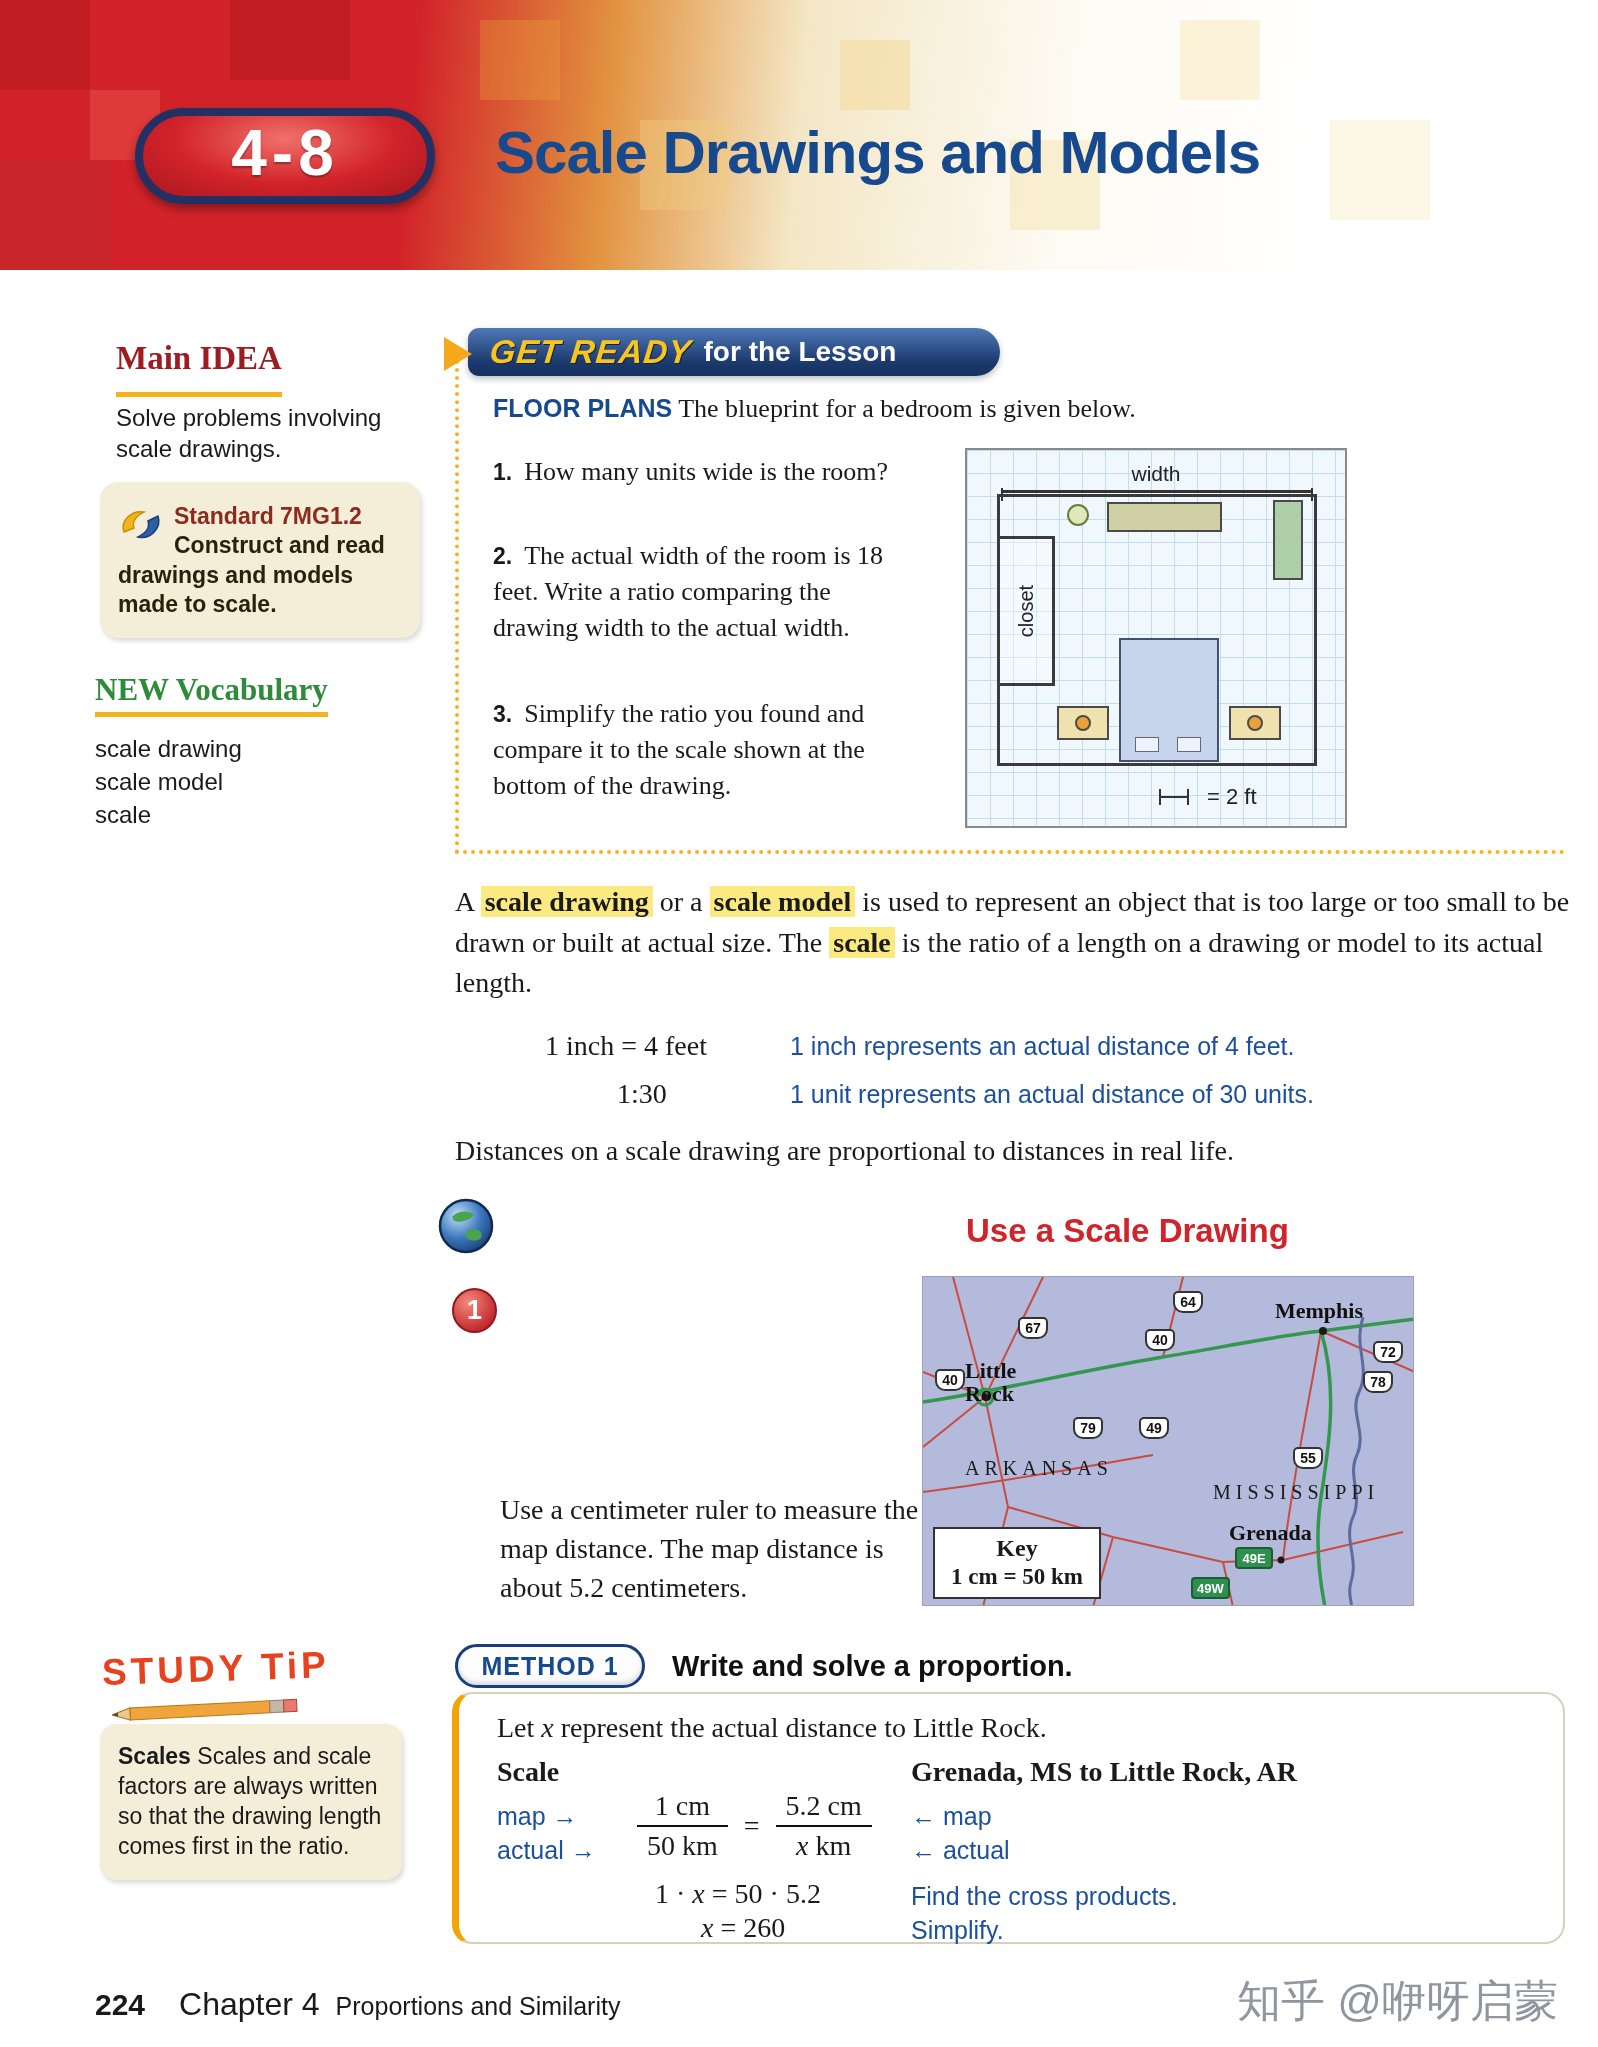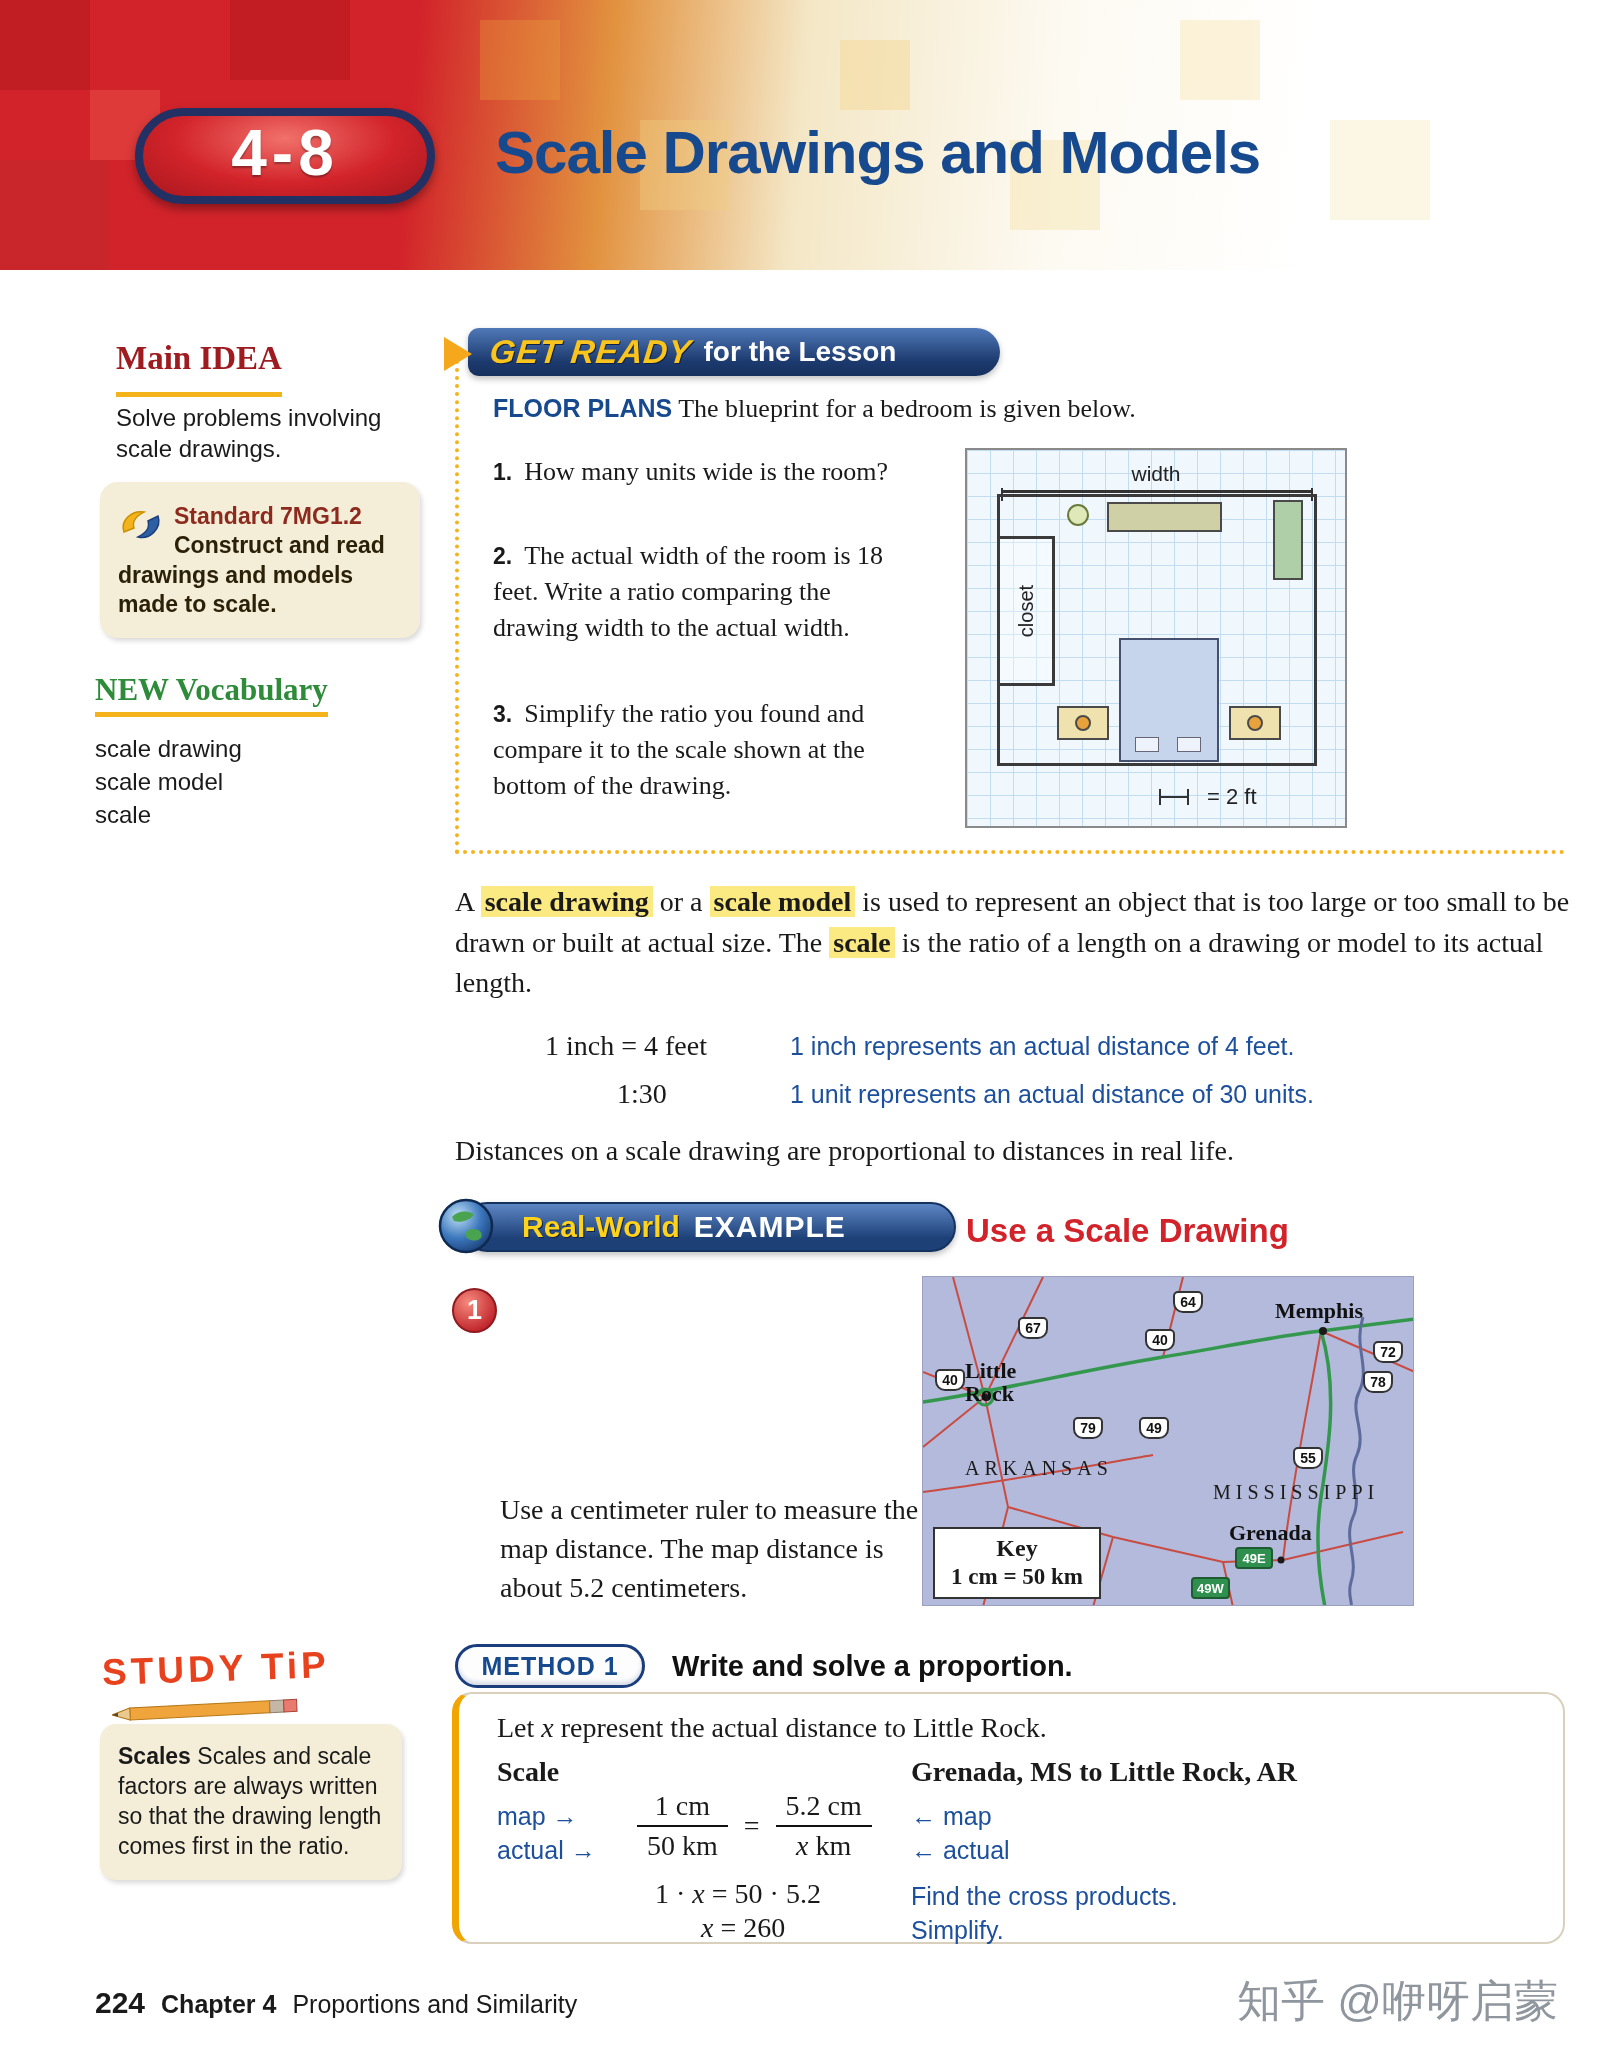--- a/index.html
+++ b/index.html
@@ -179,21 +179,21 @@
   .frac .den{ display:block; padding:3px 10px 0; }
   .eq{ margin:0 16px; font-size:28px; }
   #sol-step1{ left:196px; top:184px; } #sol-note1{ left:452px; top:188px; }
   #sol-step2{ left:242px; top:218px; } #sol-note2{ left:452px; top:222px; }
   .ital{ font-style:italic; }
 
   
   #footer{ position:absolute; left:95px; top:1986px; display:flex; align-items:baseline; gap:16px;
     font-family:"Liberation Sans",sans-serif; }
   #footer .pgnum{ font-weight:bold; font-size:30px; }
-  #footer .chapter{ font-weight:bold; font-size:25px; }
+  #footer .chapter{ font-weight:normal; font-size:32px;margin-left:18px; }
   #footer .chtitle{ font-size:25px; }
   #watermark{ position:absolute; right:40px; top:1972px; font-family:"Liberation Sans",sans-serif;
     font-size:44px; color:#90969e; }
 </style>
 </head>
 <body>
 
 <div class="page">
 
   <div id="header">
@@ -319,24 +319,20 @@
           <stop offset="0%" stop-color="#bfe0f5"></stop>
             <stop offset="55%" stop-color="#3c77bd"></stop>
             <stop offset="100%" stop-color="#173a6e"></stop>
         </radialGradient>
       </defs>
       <circle cx="28" cy="28" r="26" fill="url(#gg)" stroke="#0e2a52" stroke-width="2.5"></circle>
       <path d="M14,19 C20,12 32,12 36,17 C31,23 22,25 16,23 Z" fill="#4aa34e"></path>
       <path d="M30,32 C39,29 46,34 43,40 C37,45 28,42 27,36 Z" fill="#4aa34e"></path>
     </svg>
   </span>
-  <div id="rw-banner">
-    <span id="rw-brand">Real-World</span>
-    <span id="rw-label">EXAMPLE</span>
-  </div>
   <div id="rw-title">Use a Scale Drawing</div>
 
   <div id="ex-circle">
     <span>1</span>
   </div>
   <div id="ex-body">Use a centimeter ruler to measure the map distance. The map distance is about 5.2 centimeters.</div>
 
   <div id="map">
     <svg width="492" height="330" viewBox="0 0 492 330">
 

